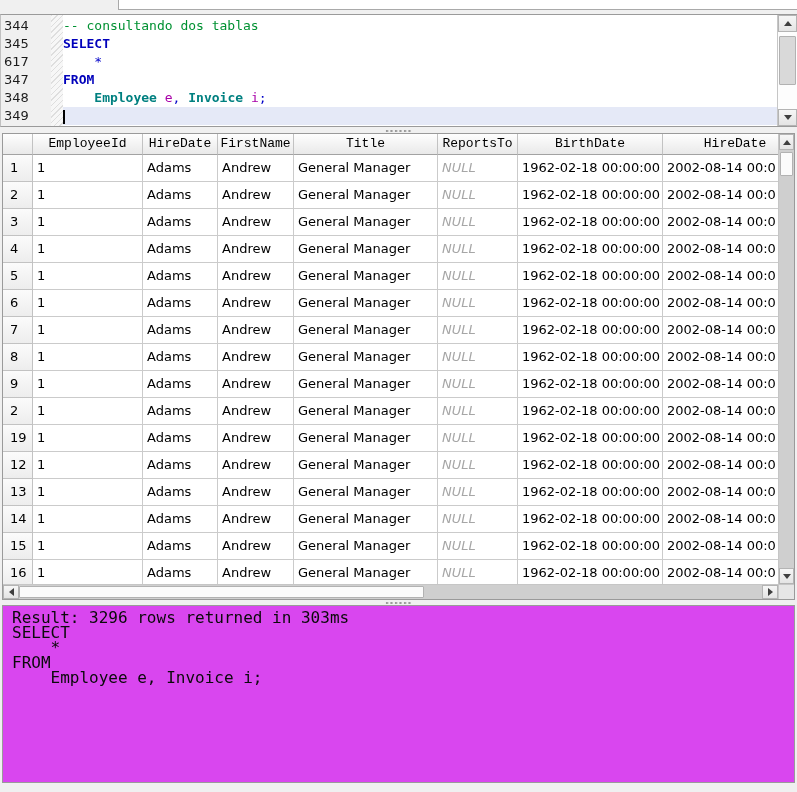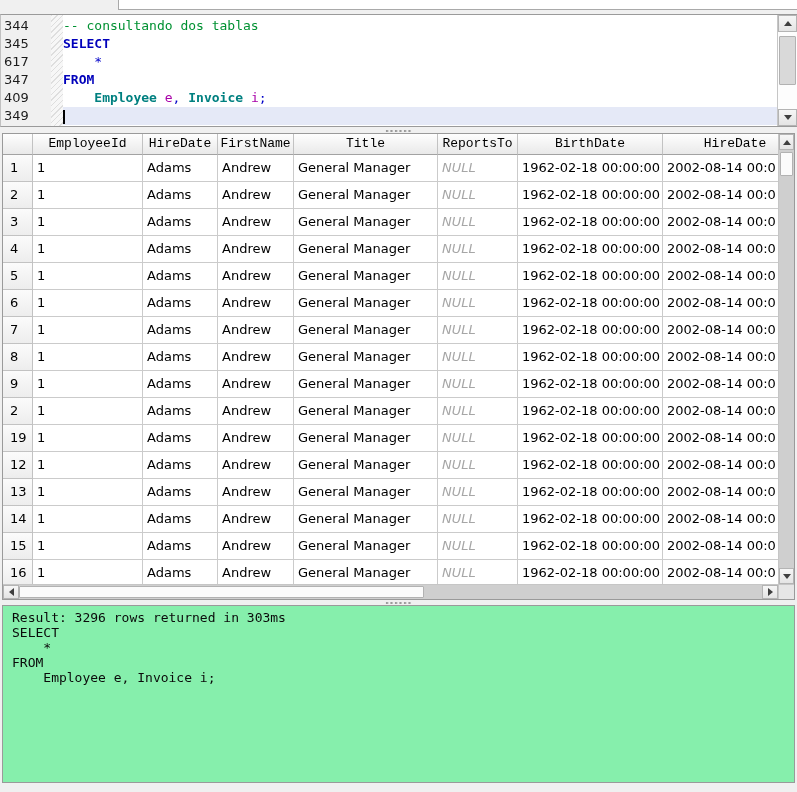--- a/index.html
+++ b/index.html
@@ -68,36 +68,36 @@
   .grid-vscroll .sb-btn{height:16px;}
   .grid-vscroll .sb-track{background:#cfcfcf;}
   .grid-vscroll .sb-thumb{background:#fbfbfb;border:1px solid #b2b2b2;}
   .grid-hscroll{grid-column:1;grid-row:2;display:flex;flex-direction:row;border-top:1px solid #c6c6c6;}
   .grid-hscroll .sb-btn{width:16px;height:100%;flex:none;}
   .grid-hscroll .sb-track{background:#cfcfcf;}
   .grid-hscroll .sb-thumb{top:1px;bottom:1px;left:0;width:405px;background:#fbfbfb;border:1px solid #b2b2b2;}
   .corner{grid-column:2;grid-row:2;background:#e6e6e6;border-left:1px solid #c6c6c6;border-top:1px solid #c6c6c6;}
 
   
-  .output{position:absolute;left:2px;top:605px;width:793px;height:178px;background:#86efac;border:1px solid #9a9a9a;
-    padding:4px 0 0 9px;font-family:"DejaVu Sans Mono","Liberation Mono",monospace;font-size:13px;overflow:hidden;}
+  .output{position:absolute;left:2px;top:605px;width:793px;height:178px;background:#d946ef;border:1px solid #9a9a9a;
+    padding:4px 0 0 9px;font-family:"DejaVu Sans Mono","Liberation Mono",monospace;font-size:16px;overflow:hidden;}
   .log-line{height:15px;line-height:15px;white-space:pre;color:#0a0a0a;}
 </style>
 </head>
 <body>
 
 <div class="top-field"></div>
 
 <div class="editor">
   <div class="gutter">
       <div class="gutter-line">344</div>
       <div class="gutter-line">345</div>
       <div class="gutter-line">617</div>
       <div class="gutter-line">347</div>
-      <div class="gutter-line">409</div>
+      <div class="gutter-line">348</div>
       <div class="gutter-line">349</div>
     </div>
   <div class="fold-margin"></div>
   <div class="code-area">
       <div class="code-line"><span class="tk-comment">-- consultando dos tablas</span></div>
       <div class="code-line"><span class="tk-keyword">SELECT</span></div>
       <div class="code-line"><span class="tk-plain">    </span><span class="tk-operator">*</span></div>
       <div class="code-line"><span class="tk-keyword">FROM</span></div>
       <div class="code-line"><span class="tk-plain">    </span><span class="tk-table">Employee</span><span class="tk-plain"> </span><span class="tk-alias">e</span><span class="tk-operator">,</span><span class="tk-plain"> </span><span class="tk-table">Invoice</span><span class="tk-plain"> </span><span class="tk-alias">i</span><span class="tk-operator">;</span></div>
       <div class="code-line current"><span class="caret"></span></div>

